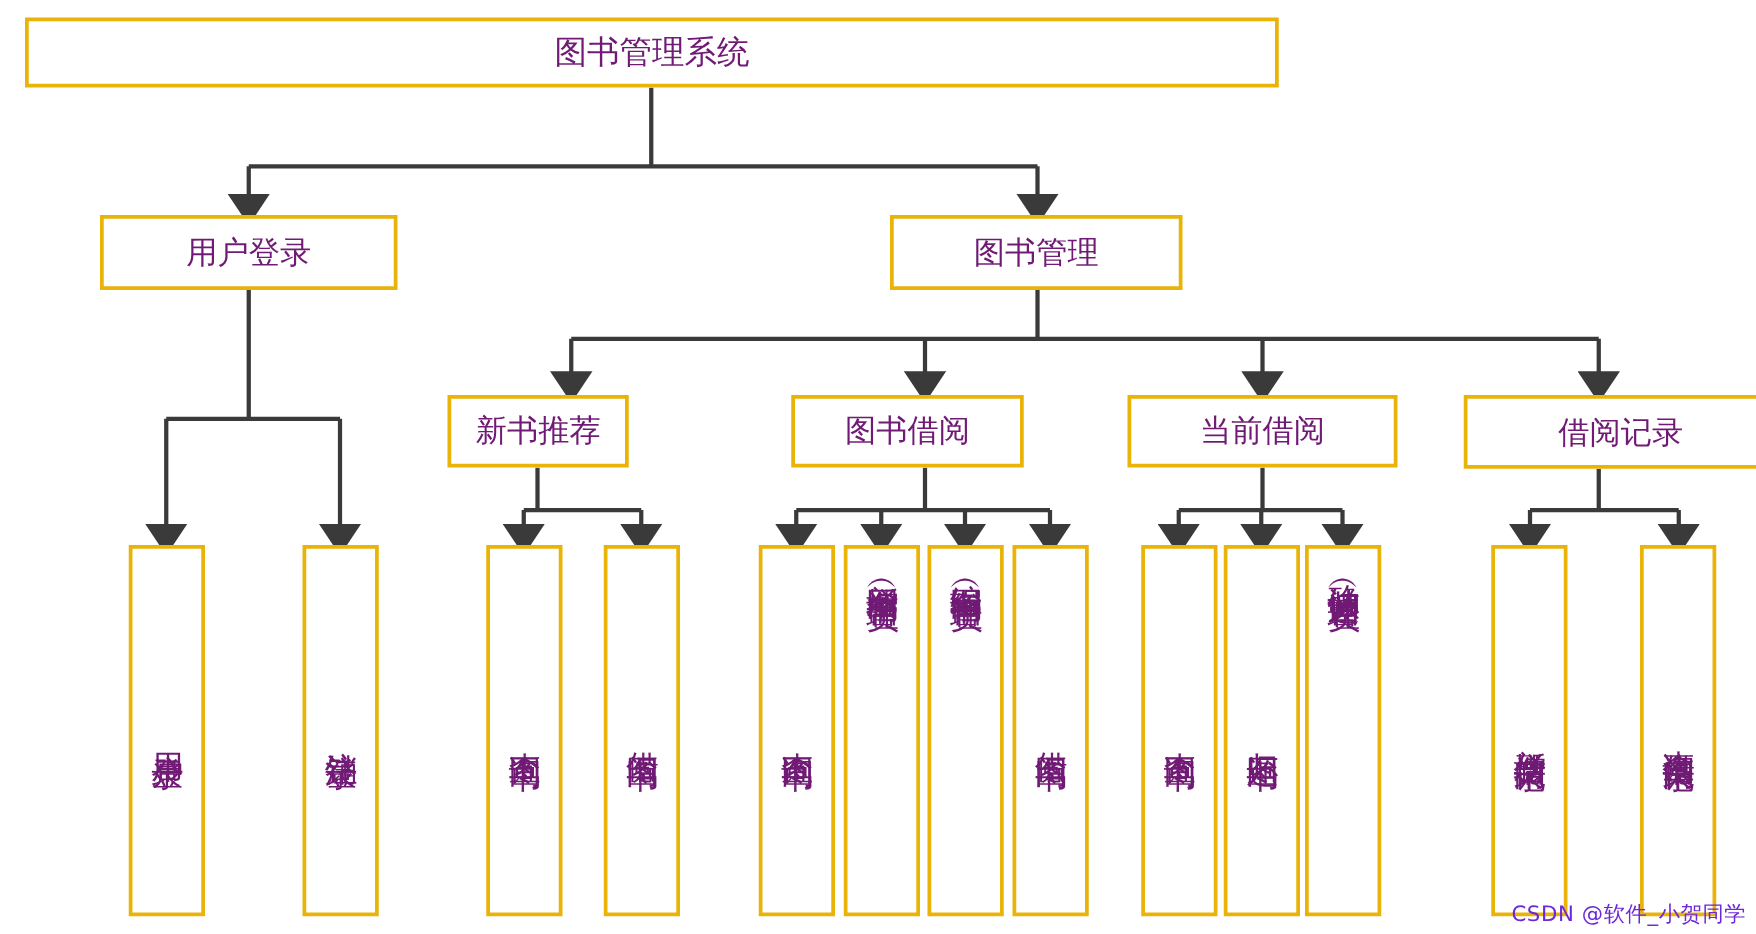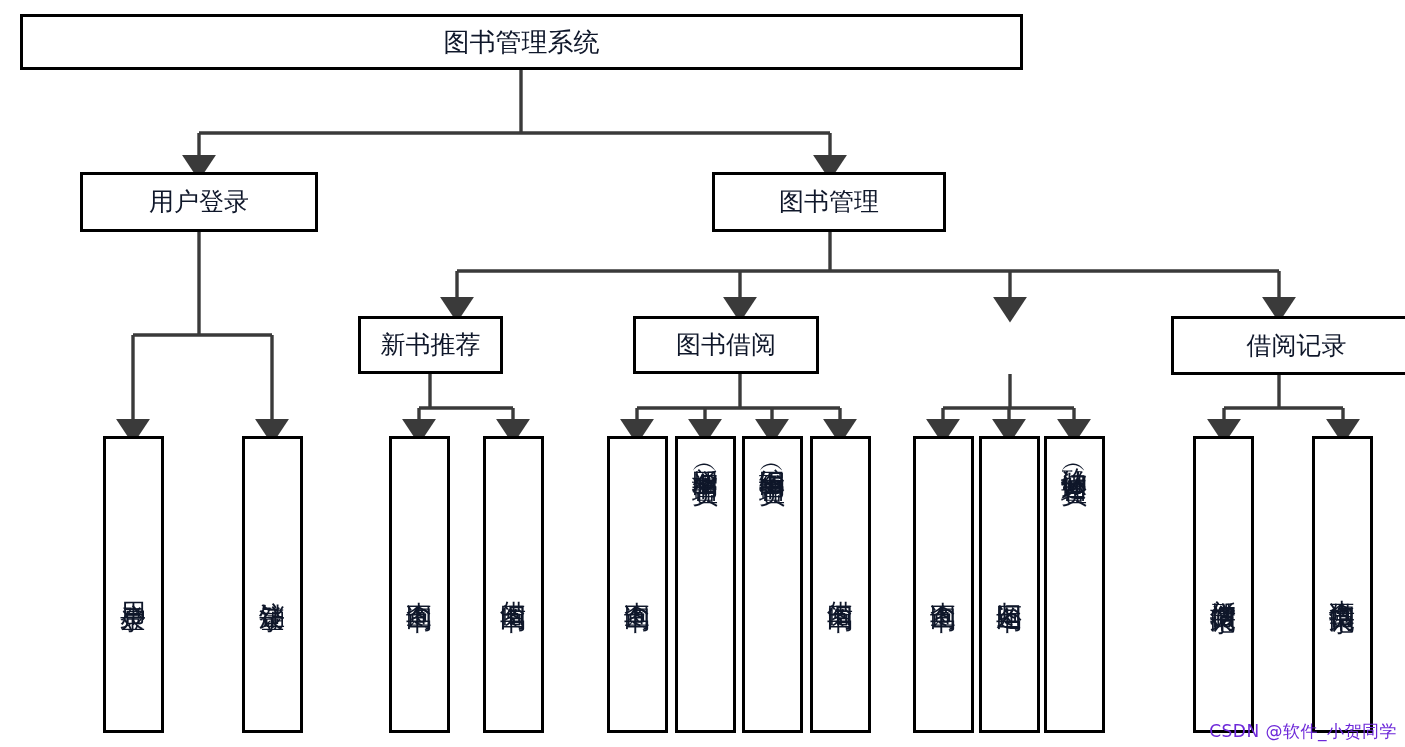--- a/index.html
+++ b/index.html
@@ -21,26 +21,26 @@
     position: absolute;
     left: 0;
     top: 0;
     width: 1405px;
     height: 747px;
     pointer-events: none;
   }
   .node {
     position: absolute;
     box-sizing: border-box;
-    border: 3px solid #000000;
+    border: 3px solid #eab308;
     background: #ffffff;
     display: flex;
     align-items: center;
     justify-content: center;
-    color: #0f172a;
+    color: #701a75;
   }
   .node .label {
     display: block;
     text-align: center;
     line-height: 1.18;
     white-space: nowrap;
   }
   
   .node.h .label {
     font-size: 25px;
@@ -140,20 +140,23 @@
   <div class="node h" style="left:712px; top:172px; width:234px; height:60px;">
     <span class="label">图书管理</span>
   </div>
 
   <div class="node h" style="left:358px; top:316px; width:145px; height:58px;">
     <span class="label">新书推荐</span>
   </div>
   <div class="node h" style="left:633px; top:316px; width:186px; height:58px;">
     <span class="label">图书借阅</span>
   </div>
+  <div class="node h" style="left:902px; top:316px; width:216px; height:58px;">
+    <span class="label">当前借阅</span>
+  </div>
   <div class="node h" style="left:1171px; top:316px; width:251px; height:59px;">
     <span class="label">借阅记录</span>
   </div>
 
   <div class="node v centered" style="left:103px; top:436px; width:61px; height:297px;">
     <span class="label">用户登录</span>
   </div>
   <div class="node v centered" style="left:242px; top:436px; width:61px; height:297px;">
     <span class="label">注销登录</span>
   </div>

